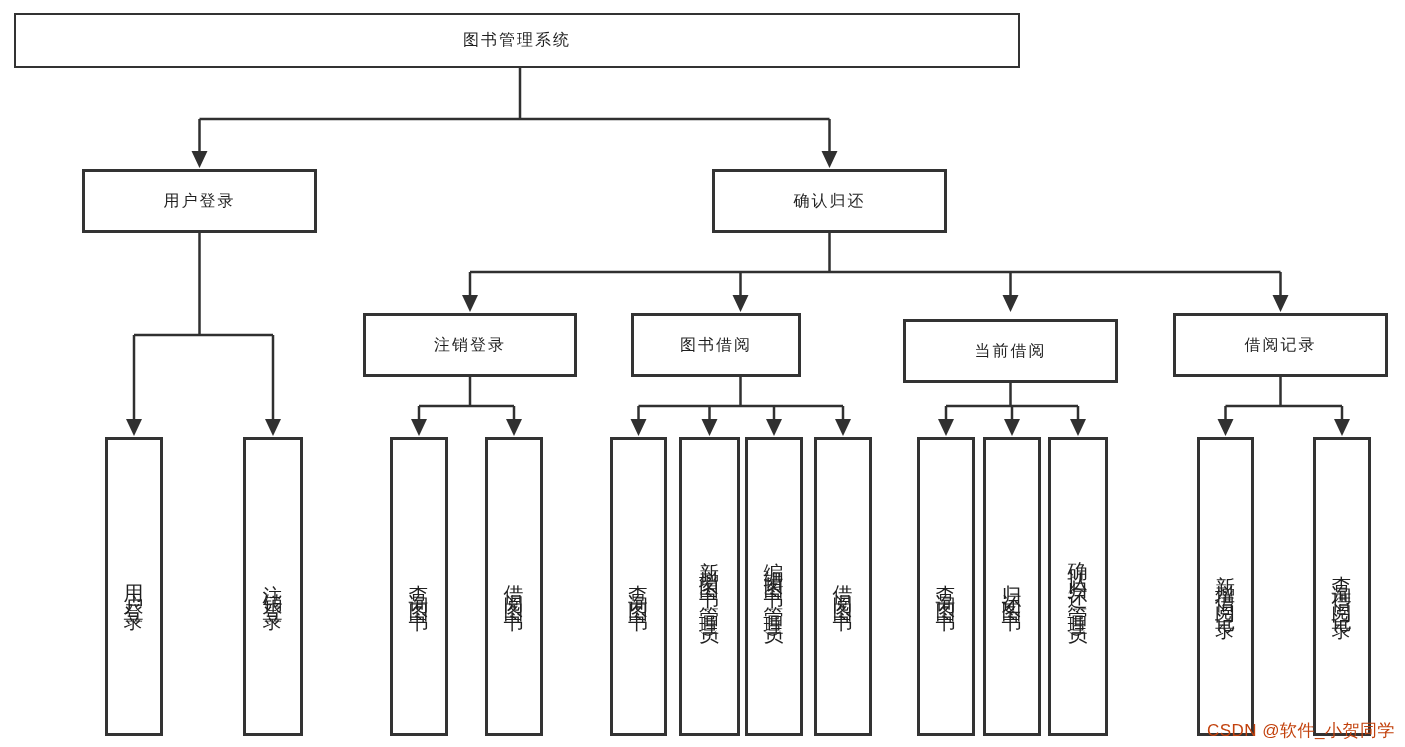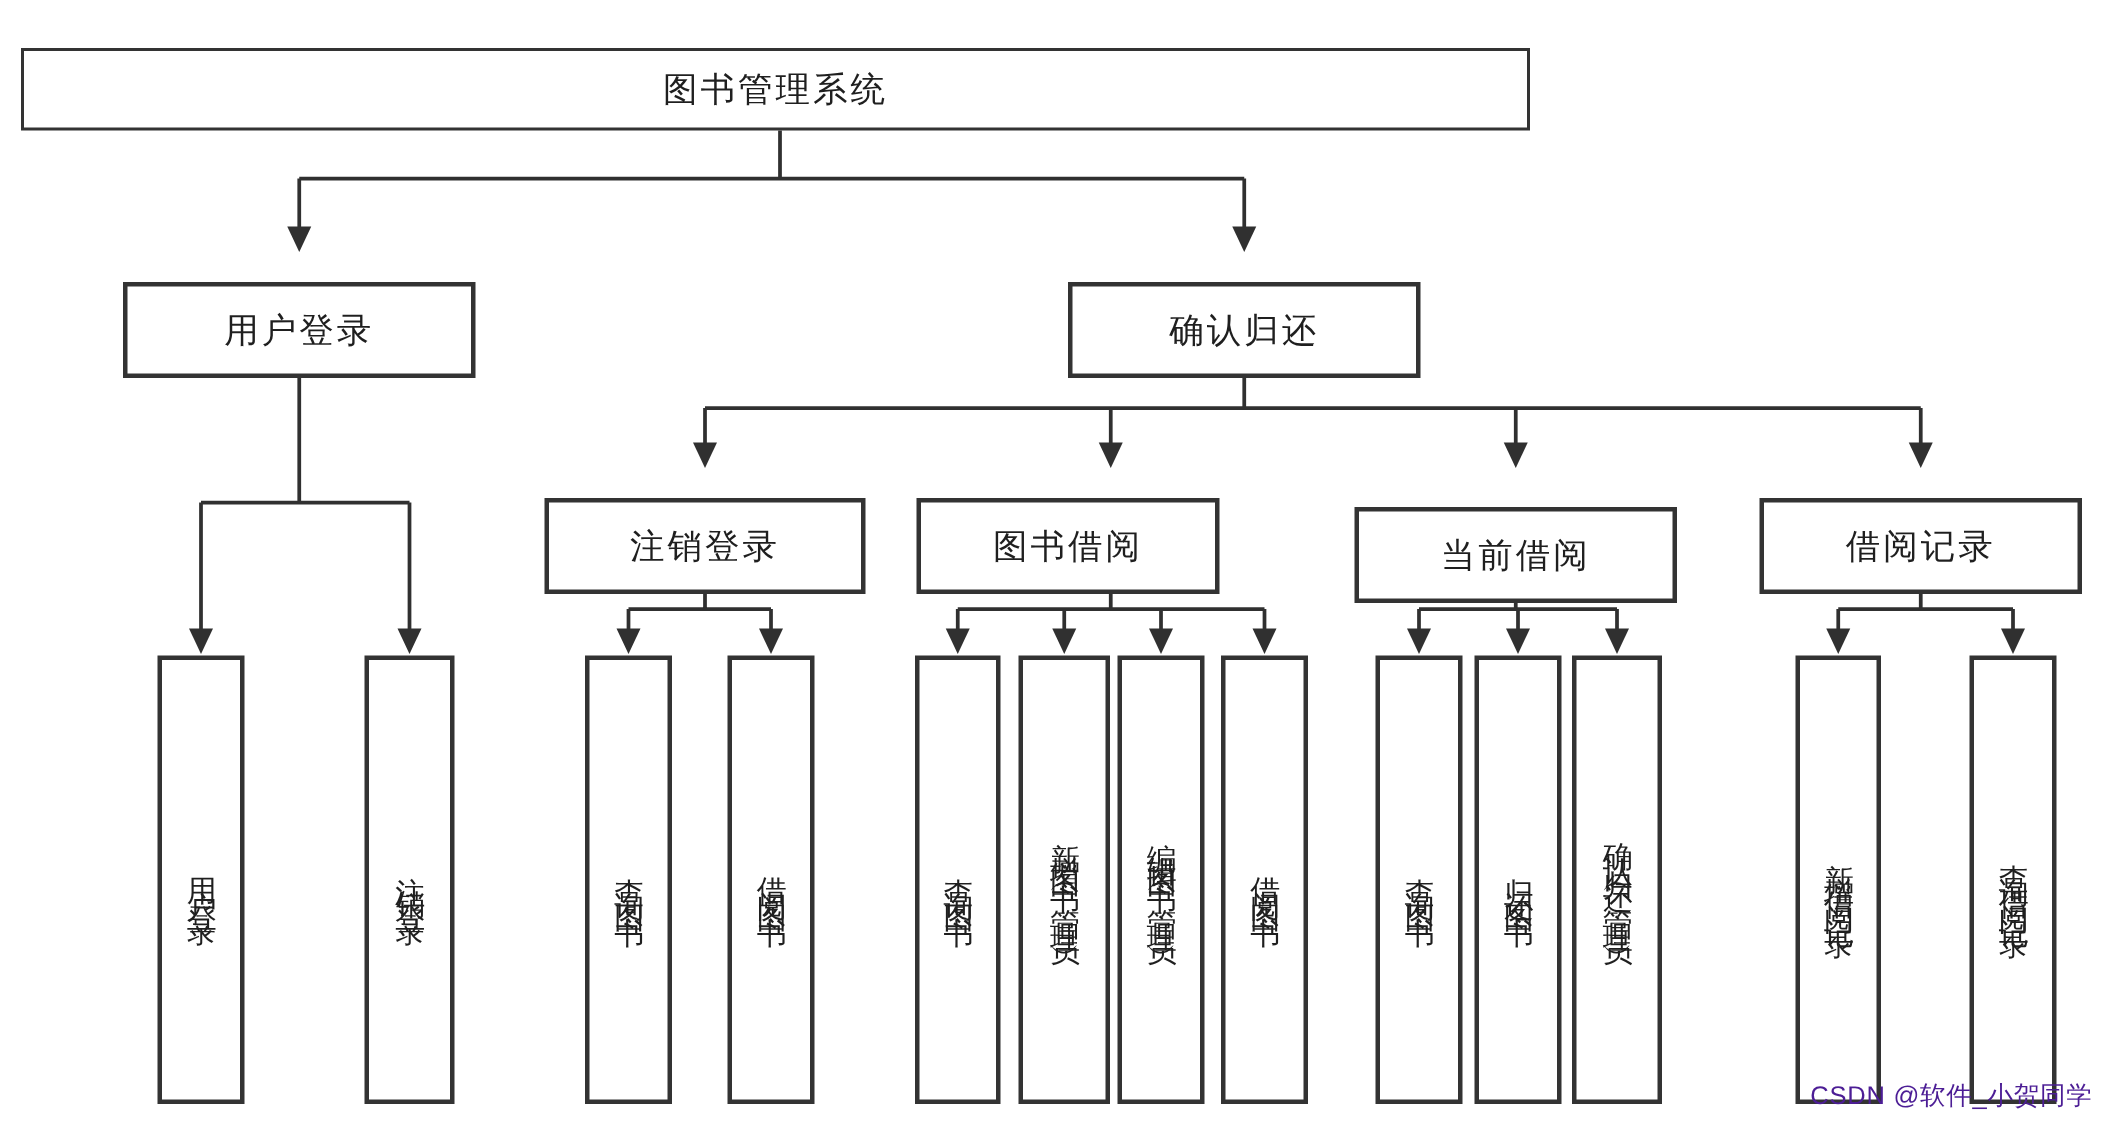--- a/index.html
+++ b/index.html
@@ -22,41 +22,40 @@
     position: absolute;
     background: #ffffff;
     border: 3px solid #333333;
     display: flex;
     align-items: center;
     justify-content: center;
     color: #1f1f1f;
     z-index: 2;
   }
   .header {
-    font-size: 23px;
+    font-size: 16px;
     letter-spacing: 2px;
     white-space: nowrap;
-    margin-top: 19px;
   }
   .root-box { border-width: 2px; }
   .leaf {
     writing-mode: vertical-rl;
     text-orientation: mixed;
     font-size: 20px;
     letter-spacing: 9px;
     line-height: 1;
     border-width: 3px;
   }
   .watermark {
     position: absolute;
     right: 10px;
     bottom: 5px;
     font-size: 17px;
     letter-spacing: 0.5px;
-    color: #4c1d95;
+    color: #c2410c;
     z-index: 6;
     white-space: nowrap;
   }
 </style>
 </head>
 <body>
 
 <div id="canvas">
 
   <svg id="connectors" xmlns="http://www.w3.org/2000/svg" viewBox="0 0 1405 747">
@@ -106,21 +105,21 @@
       <path d="M1342 406 L1342 423" fill="none" stroke="#303030" stroke-width="2.5"></path>
       <polygon points="1334,419 1350,419 1342,436" fill="#303030"></polygon>
     </svg>
 
   <div class="box header root-box" style="left:14px;top:13px;width:1006px;height:55px">图书管理系统</div>
 
   <div class="box header" style="left:82px;top:169px;width:235px;height:64px">用户登录</div>
   <div class="box header" style="left:712px;top:169px;width:235px;height:64px">确认归还</div>
 
   <div class="box header" style="left:363px;top:313px;width:214px;height:64px">注销登录</div>
-  <div class="box header" style="left:611px;top:313px;width:202px;height:64px">图书借阅</div>
+  <div class="box header" style="left:631px;top:313px;width:170px;height:64px">图书借阅</div>
   <div class="box header" style="left:903px;top:319px;width:215px;height:64px">当前借阅</div>
   <div class="box header" style="left:1173px;top:313px;width:215px;height:64px">借阅记录</div>
 
   <div class="box leaf" style="left:105px;top:437px;width:58px;height:299px">用户登录</div>
   <div class="box leaf" style="left:243px;top:437px;width:60px;height:299px">注销登录</div>
 
   <div class="box leaf" style="left:390px;top:437px;width:58px;height:299px">查询图书</div>
   <div class="box leaf" style="left:485px;top:437px;width:58px;height:299px">借阅图书</div>
 
   <div class="box leaf" style="left:610px;top:437px;width:57px;height:299px">查询图书</div>

